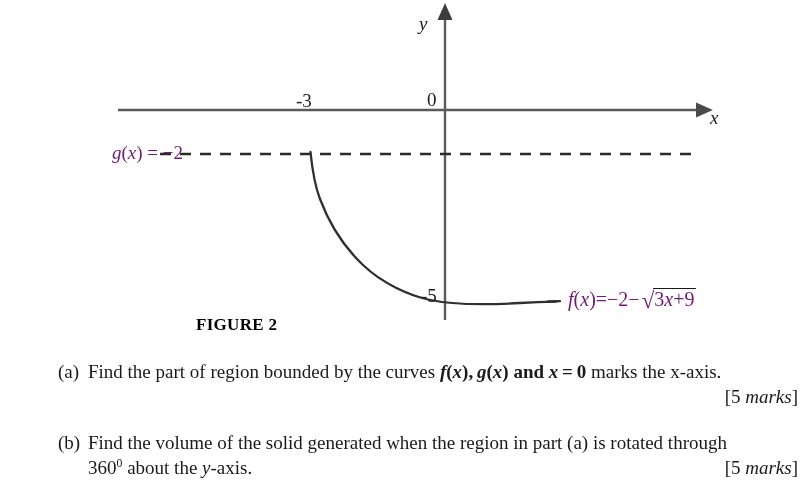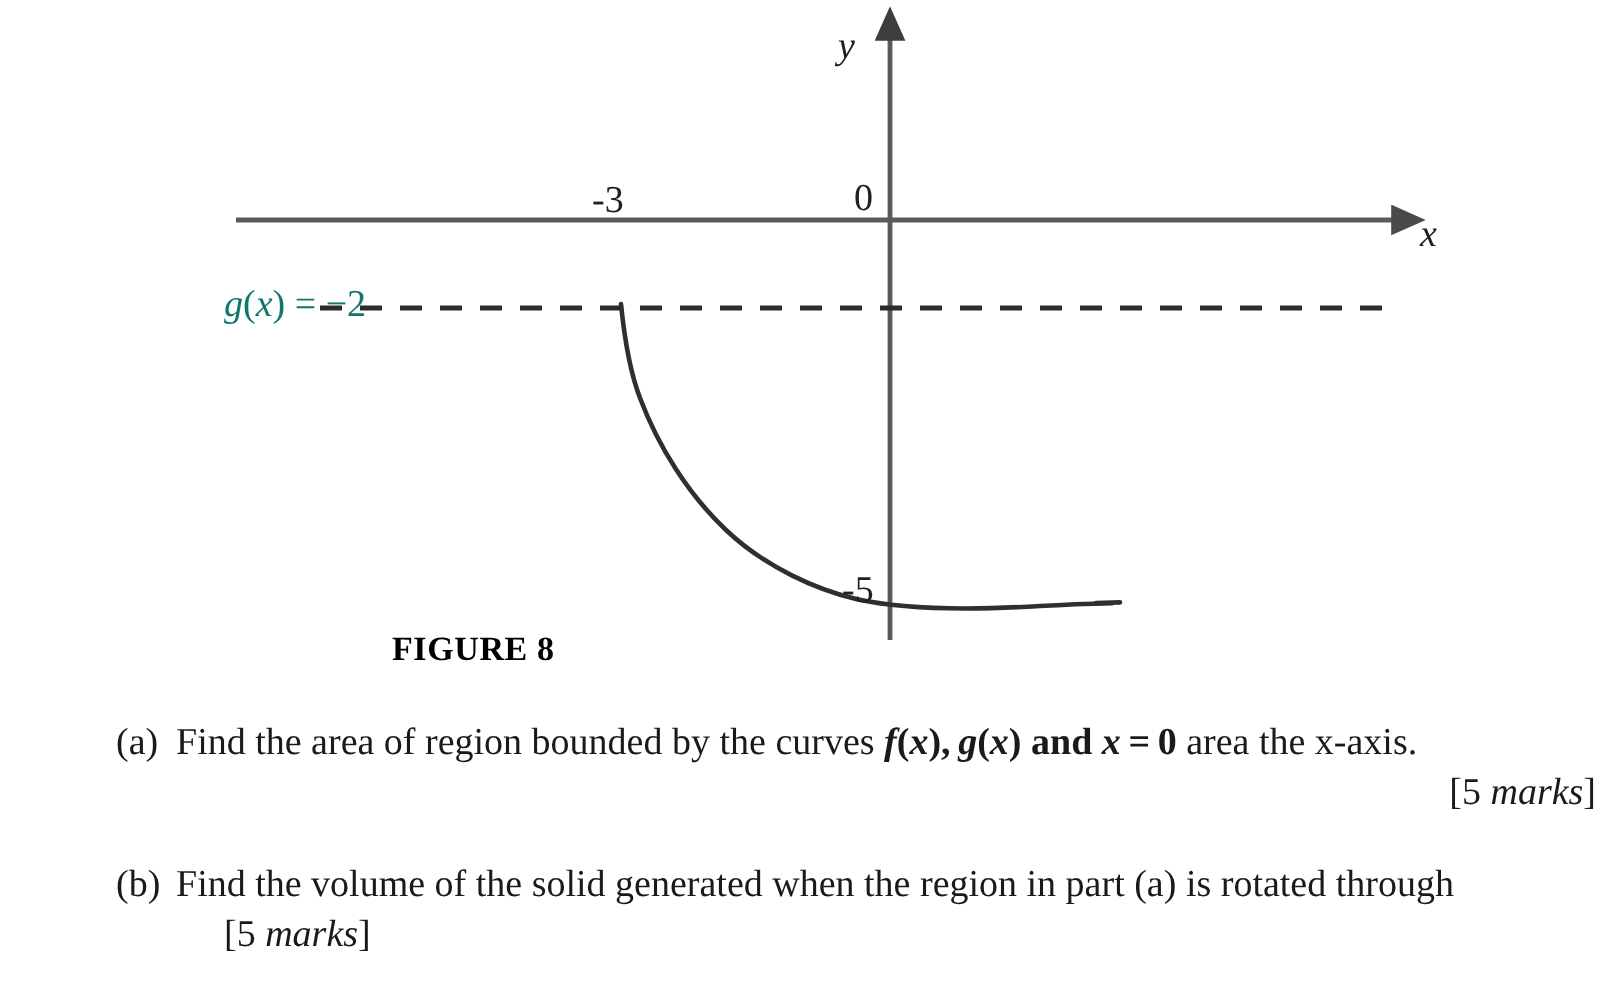--- a/index.html
+++ b/index.html
@@ -43,21 +43,21 @@
     position: absolute;
     font-size: 19px;
     line-height: 1;
     color: #202020;
     white-space: nowrap;
   }
   .curve-label {
     position: absolute;
     font-size: 20px;
     line-height: 1;
-    color: #0f766e;
+    color: #701a75;
     white-space: nowrap;
   }
   .figure-caption {
     position: absolute;
     font-weight: bold;
     font-size: 17px;
     letter-spacing: .3px;
     line-height: 1;
     color: #000;
     white-space: nowrap;
@@ -179,38 +179,42 @@
   <span class="tick-label" style="left:427px; top:90px;">0</span>
 
   <span class="tick-label" style="left:296px; top:91px;">-3</span>
 
   <span class="tick-label" style="left:421px; top:286px;">-5</span>
 
   <span class="curve-label" style="left:112px; top:143px; font-size:19px;">
     <span class="mi">g</span><span>(</span><span class="mi">x</span><span>)</span><span> = </span><span>−2</span>
   </span>
 
-
-  <span class="figure-caption" style="left:196px; top:316px;">FIGURE 8</span>
+  <span class="curve-label" style="left:568px; top:288px;">
+    <span class="mi">f</span><span>(</span><span class="mi">x</span><span>)</span><span>=</span><span>−2−</span><span class="mroot"><span class="sqrt-sign">√</span><span class="radicand"><span>3</span><span class="mi">x</span><span>+9</span></span></span>
+  </span>
+
+  <span class="figure-caption" style="left:196px; top:316px;">FIGURE 2</span>
 </div>
 
 <div id="questions">
 
   <div class="q-block" style="top:14px;">
     <div class="q-row">
       <span class="q-tag">(a)</span>
-      <span class="q-text"><span>Find the area of region bounded by the curves </span><span class="nowrap"><span class="mi">f</span>(<span class="mi">x</span>), <span class="mi">g</span>(<span class="mi">x</span>) and <span class="mi">x</span> = 0</span><span> area the x-axis.</span></span>
+      <span class="q-text"><span>Find the part of region bounded by the curves </span><span class="nowrap"><span class="mi">f</span>(<span class="mi">x</span>), <span class="mi">g</span>(<span class="mi">x</span>) and <span class="mi">x</span> = 0</span><span> marks the x-axis.</span></span>
     </div>
     <div class="q-marks-row">
       <span class="q-marks">[<span>5</span> <span class="mk">marks</span>]</span>
     </div>
   </div>
 
   <div class="q-block" style="top:85px;">
     <div class="q-row">
       <span class="q-tag">(b)</span>
       <span class="q-text">Find the volume of the solid generated when the region in part (a) is rotated through</span>
     </div>
     <div class="q-line-split q-indent">
+      <span><span>360</span><sup class="deg">0</sup><span> about the <span class="mi">y</span>-axis.</span></span>
       <span class="q-marks">[<span>5</span> <span class="mk">marks</span>]</span>
     </div>
   </div>
 </div>
 
 </body></html>

